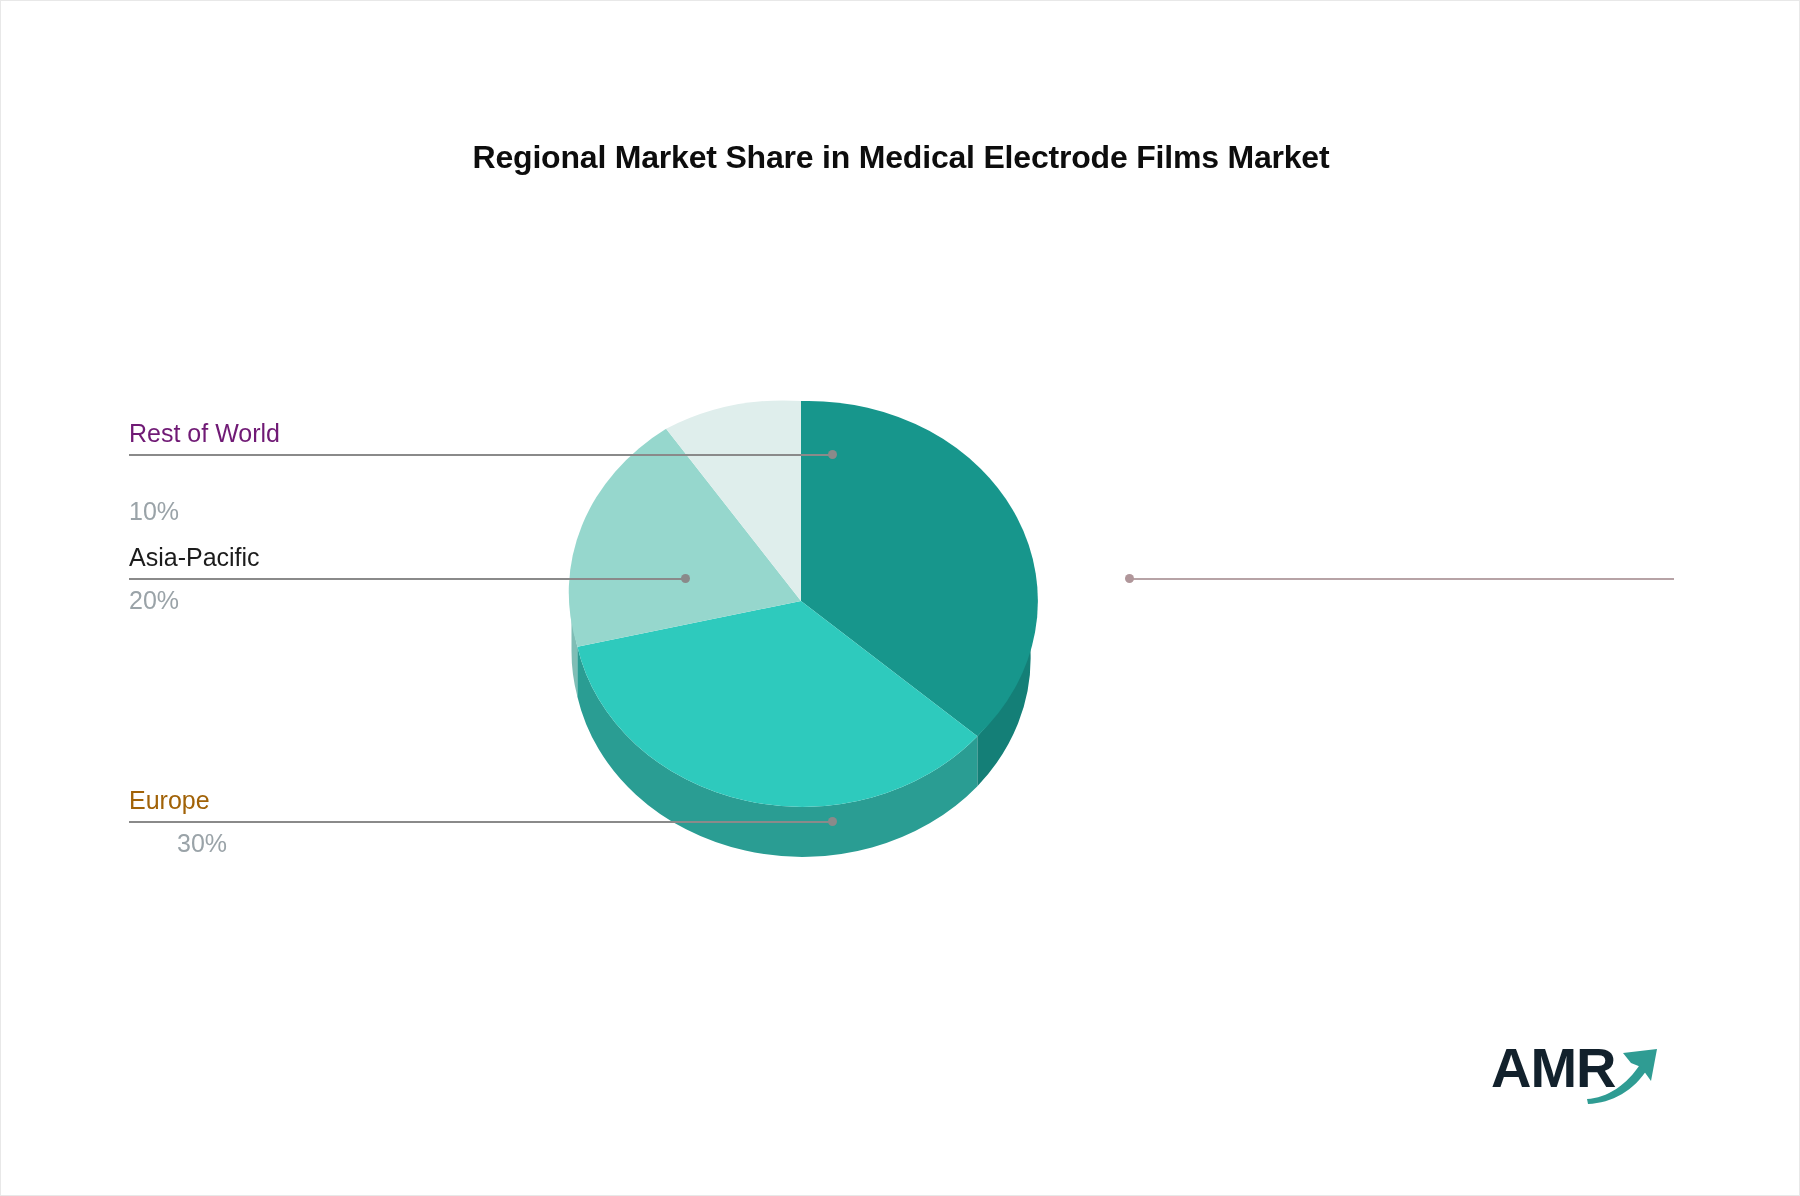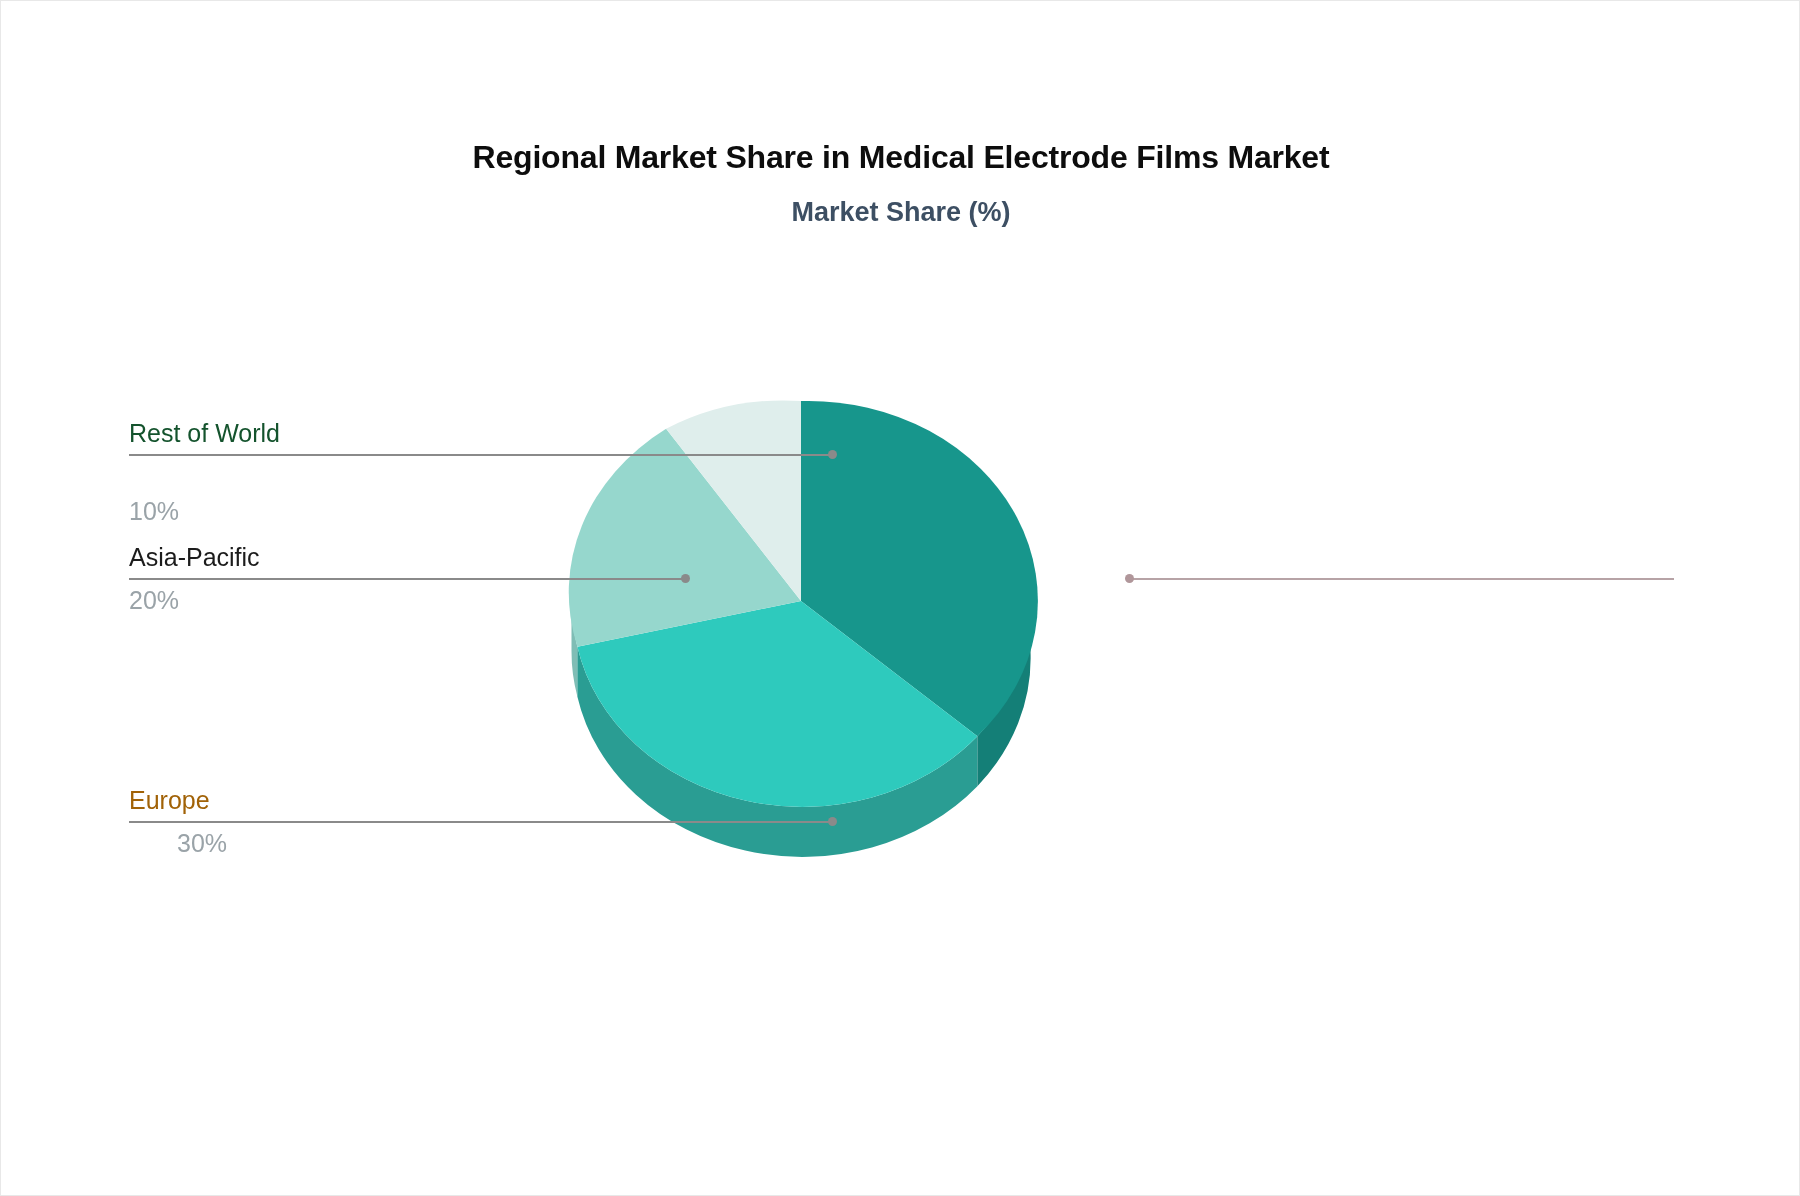--- a/index.html
+++ b/index.html
@@ -108,21 +108,20 @@
     width: 180px;
     height: 72px;
   }
 </style>
 </head>
 <body>
 
 <div id="canvas" style="background: rgb(255, 255, 255);">
 
   <div id="chart-title" style="color: rgb(13, 13, 13);">Regional Market Share in Medical Electrode Films Market</div>
-  <div id="chart-subtitle" style="color: rgb(61, 79, 99);">Market Share (%)</div>
 
   <div id="pie-wrap">
     <svg id="pie-svg" width="660" height="560" viewBox="0 0 660 560">
       <defs>
         <clipPath id="lowerHalf">
           <rect x="0" y="235" width="660" height="325"></rect>
         </clipPath>
       </defs>
 
       <g>
@@ -153,32 +152,42 @@
   <div class="connector" style="left:128px; top:577px; width:556px;"></div>
   <div class="connector-dot" style="left:680px; top:573px;"></div>
 
   <div class="connector" style="left:128px; top:820px; width:703px;"></div>
   <div class="connector-dot" style="left:827px; top:816px;"></div>
 
   <div class="connector faint" style="left:1128px; top:577px; width:545px;"></div>
   <div class="connector-dot faint" style="left:1124px; top:573px;"></div>
 
   <div class="leader-label align-left" style="left:128px; top:418px; width:703px;">
-    <div class="lbl-name" style="color: #14532d;">Rest of World</div>
+    <div class="lbl-name" style="color: #701a75;">Rest of World</div>
     <div class="lbl-rule" style="border-top-color:transparent;"></div>
     <div class="lbl-value" style="color: rgb(154, 163, 168); margin-top: 40px;">10%</div>
   </div>
 
   <div class="leader-label align-left" style="left:128px; top:542px; width:556px;">
     <div class="lbl-name" style="color: rgb(28, 28, 28);">Asia-Pacific</div>
     <div class="lbl-rule" style="border-top-color:transparent;"></div>
     <div class="lbl-value" style="color: rgb(154, 163, 168);">20%</div>
   </div>
 
   <div class="leader-label align-left" style="left:128px; top:785px; width:703px;">
     <div class="lbl-name" style="color: #a16207;">Europe</div>
     <div class="lbl-rule" style="border-top-color:transparent;"></div>
     <div class="lbl-value" style="color: rgb(154, 163, 168); margin-left: 48px;">30%</div>
   </div>
 
 
+  <div id="amr-logo">
+    <svg width="180" height="72" viewBox="0 0 180 72">
+      <text x="0" y="54" font-family="Liberation Sans, sans-serif" font-size="56" font-weight="bold" fill="#12212c" letter-spacing="-1">AMR</text>
+
+      <g fill="#2f9c93">
+        <path d="M96 66 C 116 65, 136 52, 150 30 L 157 35 C 143 58, 121 70, 97 71 Z"></path>
+        <path d="M132 20 L 166 16 L 160 48 L 150 34 L 140 30 Z"></path>
+      </g>
+    </svg>
+  </div>
 
 </div>
 
 </body></html>

